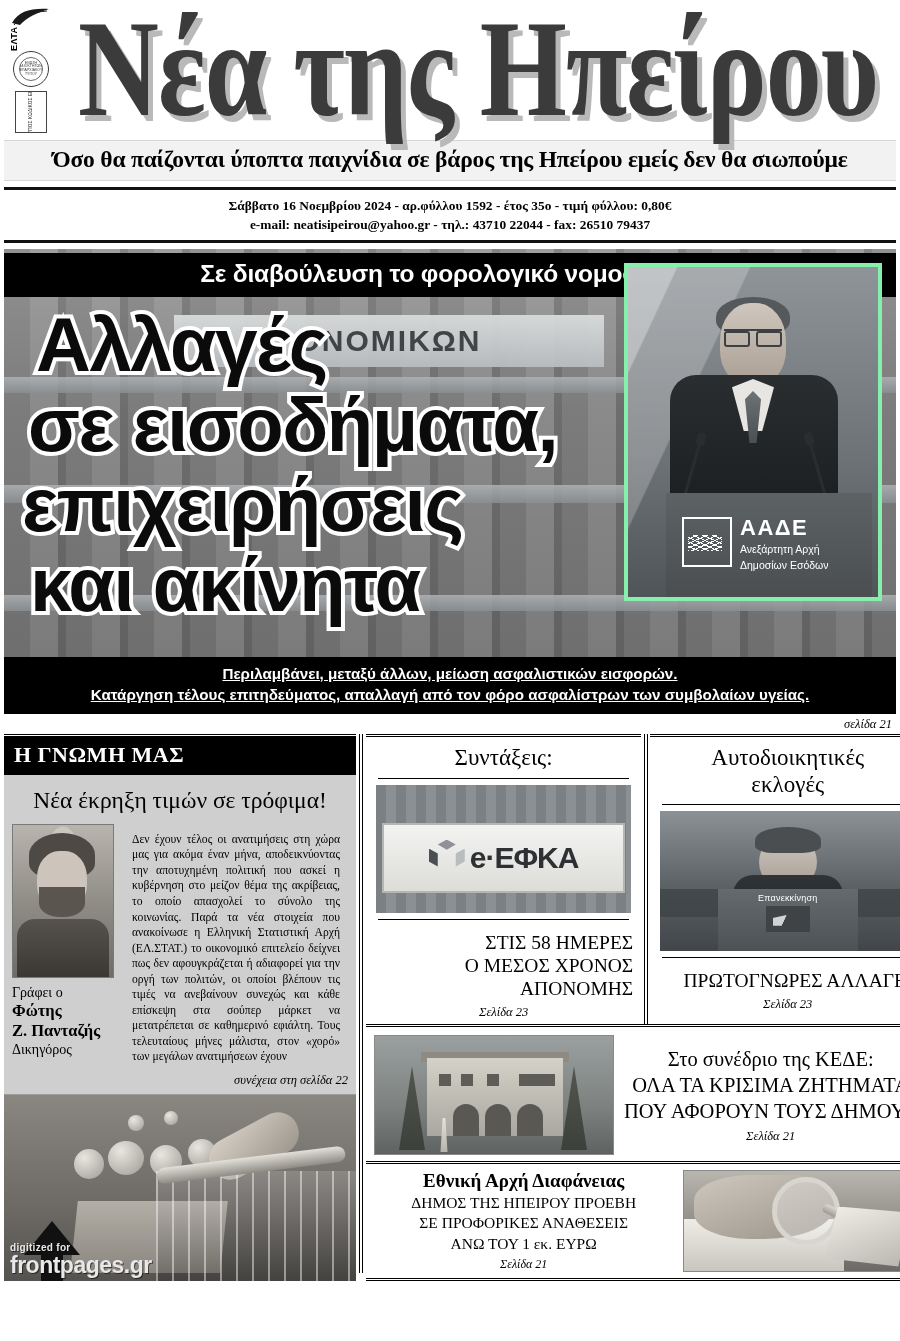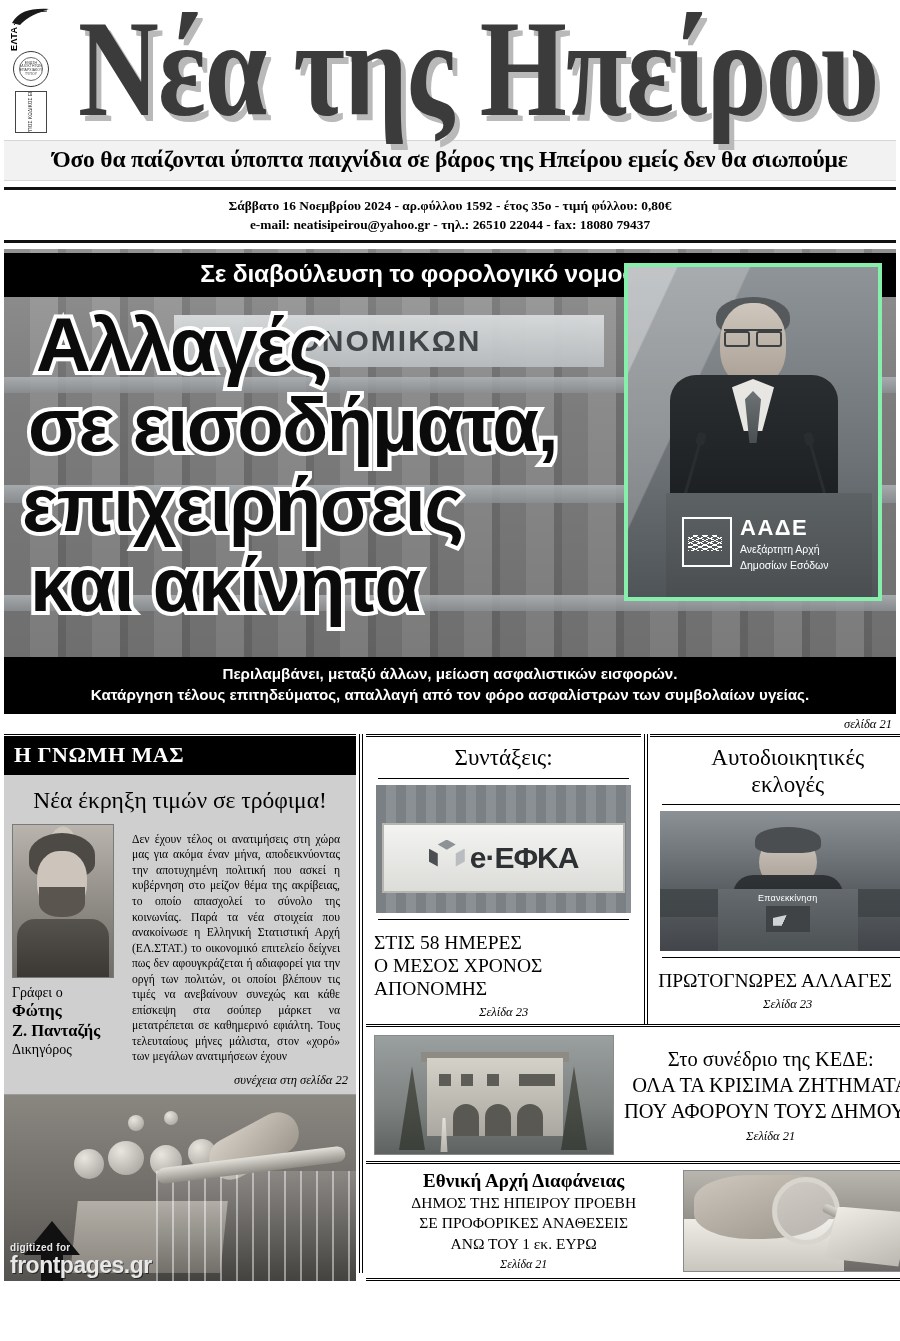--- a/index.html
+++ b/index.html
@@ -296,20 +296,21 @@
     background: #000; color: #fff;
     text-align: center;
     padding: 6px 0 8px;
     z-index: 8;
   }
   .subhead div {
     font-family: "Liberation Sans", sans-serif;
     font-weight: bold;
     font-size: 15.2px;
     line-height: 1.42;
+    text-decoration: underline;
   }
 
   .page-ref-top {
     text-align: right;
     margin: 3px 8px 2px 0;
     font-style: italic;
     font-size: 12.5px;
   }
 
   
@@ -527,21 +528,21 @@
     position: absolute; width: 18px; height: 18px;
   }
   .efka-cube i:nth-child(1) { left: 9px; top: 0; background: #8e9296; clip-path: polygon(50% 0,100% 28%,50% 56%,0 28%); width:18px; height:18px;}
   .efka-cube i:nth-child(2) { left: 0; top: 9px; background: #4b4f52; clip-path: polygon(0 0,50% 28%,50% 100%,0 72%); }
   .efka-cube i:nth-child(3) { left: 18px; top: 9px; background: #b9bdc0; clip-path: polygon(50% 28%,100% 0,100% 72%,50% 100%); }
   .efka-txt {
     font-family: "Liberation Sans", sans-serif;
     font-weight: bold; font-size: 30px; color: #2d3133; letter-spacing: -1px;
   }
   .card-kicker {
-    text-align: left;
+    text-align: right;
     font-family: "Liberation Serif", "DejaVu Serif", serif;
     font-size: 19.5px;
     line-height: 1.2;
     margin-top: 7px;
   }
   .card-page {
     text-align: center; font-style: italic; font-size: 12.5px; margin-top: 4px;
   }
   .card-rule-under { border-top: 1.6px solid #000; margin: 6px 4px 4px; }
 
@@ -708,21 +709,21 @@
     </div>
   </div>
 
   <div class="slogan-band">
     <div class="slogan">Όσο θα παίζονται ύποπτα παιχνίδια σε βάρος της Ηπείρου εμείς δεν θα σιωπούμε</div>
   </div>
 
   <div class="rule-thick"></div>
   <div class="infolines">
     <div>Σάββατο 16 Νοεμβρίου 2024 - αρ.φύλλου 1592 - έτος 35ο - τιμή φύλλου: 0,80€</div>
-    <div>e-mail: neatisipeirou@yahoo.gr - τηλ.: 26510 22044 - fax: 18080 79437</div>
+    <div>e-mail: neatisipeirou@yahoo.gr - τηλ.: 43710 22044 - fax: 26510 79437</div>
   </div>
   <div class="rule-thick-bottom"></div>
 
   <div class="hero">
     <div class="hero-photo"></div>
     <div class="hero-band" style="top:128px;height:16px;"></div>
     <div class="hero-band" style="top:236px;height:18px;"></div>
     <div class="hero-band" style="top:346px;height:16px;"></div>
     <div class="hero-sign">
       <span>ΟΝΟΜΙΚΩΝ</span>

